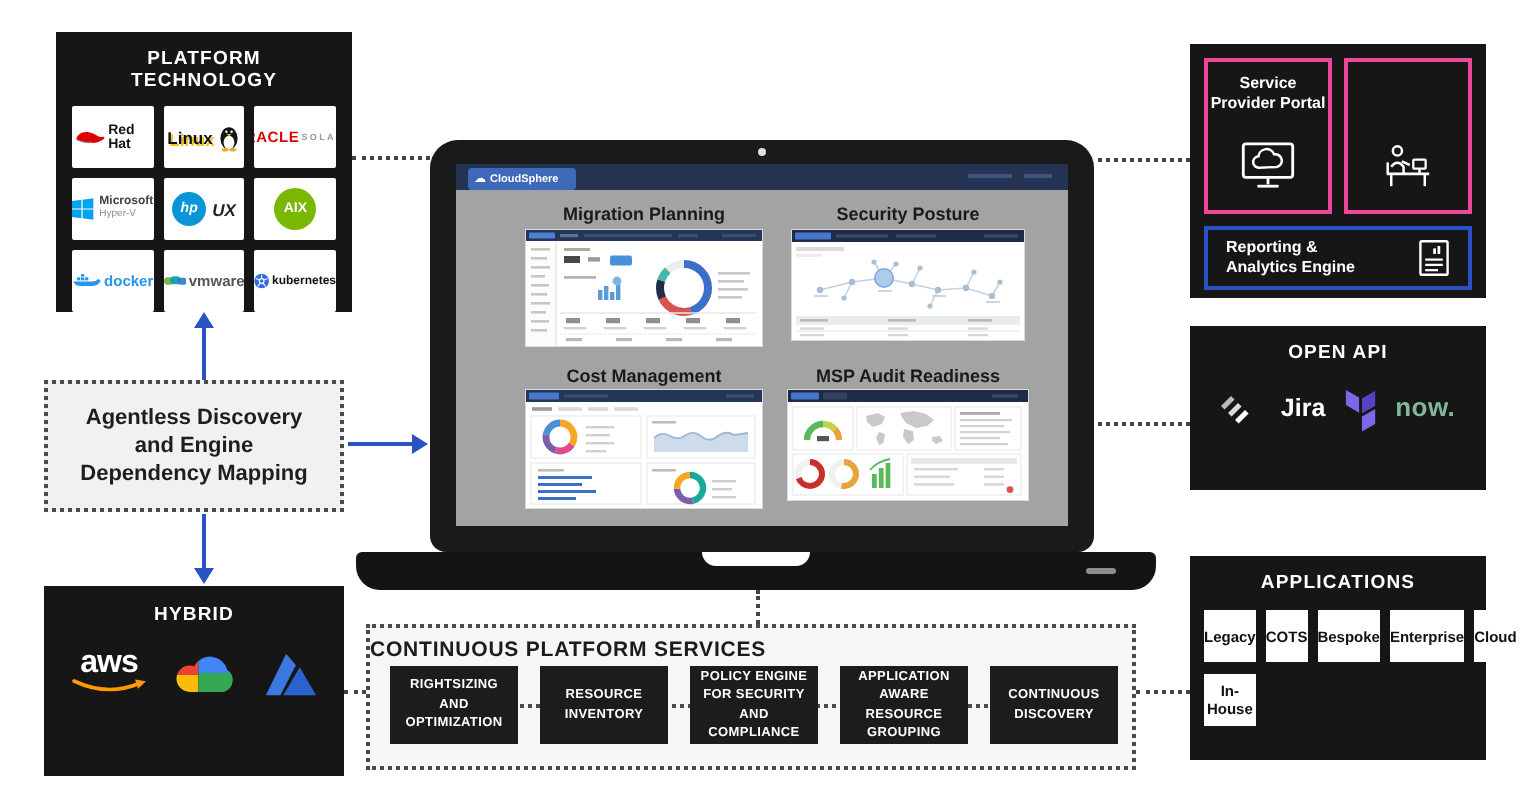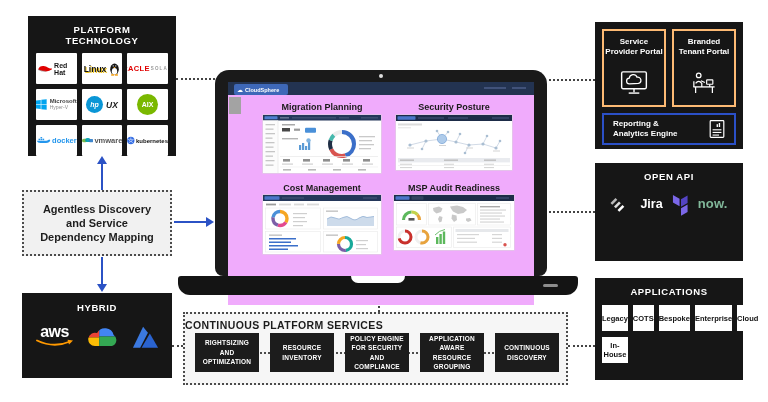--- a/index.html
+++ b/index.html
@@ -34,30 +34,30 @@
   .aix-circle{width:21px;height:21px;border-radius:50%;background:#7ab800;color:#fff;font-size:7px;font-weight:800;display:flex;align-items:center;justify-content:center}
   .docker-text{font-size:7.5px;font-weight:800;color:#2496ed;line-height:1}
   .vmware-text{font-size:7.5px;font-weight:800;color:#555;line-height:1}
   .k8s-text{font-size:6px;font-weight:800;color:#111;line-height:1}
 
   
   .agentless{position:absolute;left:22px;top:190px;width:150px;height:66px;background:#f1f1f1;border:2px dotted #4b4b4b;display:flex;align-items:center;justify-content:center;padding:4px 10px}
   .agentless span{font-size:11px;font-weight:700;color:#1e1e1e;text-align:center;line-height:1.3}
 
   
-  .hy-box{left:22px;top:293px;width:150px;height:85px;padding-top:9px}
+  .hy-box{left:22px;top:293px;width:150px;height:95px;padding-top:9px}
   .hy-title{font-size:9.5px}
   .hy-logos{display:flex;justify-content:center;align-items:center;gap:11px;margin-top:11px}
   .aws{display:flex;flex-direction:column;align-items:center}
   .aws-text{color:#fff;font-weight:700;font-size:16px;line-height:.85;letter-spacing:-.5px}
 
   
   .bezel{position:absolute;left:215px;top:70px;width:332px;height:206px;background:#1a1a1a;border-radius:14px 14px 8px 8px}
   .cam{position:absolute;left:379px;top:74px;width:4px;height:4px;border-radius:50%;background:#ddd}
-  .screen{position:absolute;left:228px;top:82px;width:306px;height:223px;background:#f0abfc}
+  .screen{position:absolute;left:228px;top:82px;width:306px;height:181px;background:#a3a3a3}
   .titlebar{position:absolute;left:0;top:0;width:306px;height:13px;background:#233351}
   .tab{position:absolute;left:6px;top:2px;width:54px;height:11px;background:#3e68b8;border-radius:2px;display:flex;align-items:center;gap:2px;padding:0 3px}
   .cloudglyph{color:#fff;font-size:6px;line-height:1}
   .appname{color:#fff;font-size:5.5px;font-weight:600;white-space:nowrap}
   .tb-dash{position:absolute;top:5px;height:2px;background:#41527a}
   .graytab{position:absolute;left:1px;top:15px;width:12px;height:17px;background:#a3a3a3}
   .panel-title{position:absolute;font-size:9px;font-weight:700;color:#1a1a1a;text-align:center}
   .dash{position:absolute;background:#fff;box-shadow:0 0 0 .5px #d9d9d9}
 
   .base{position:absolute;left:178px;top:276px;width:400px;height:19px;background:#141414;border-radius:3px 3px 12px 12px}
@@ -66,28 +66,28 @@
 
   
   .cps{position:absolute;left:183px;top:312px;width:385px;height:73px;background:#f6f6f6;border:2px dotted #4b4b4b}
   .cps-title{position:absolute;left:0;top:5px;width:100%;font-size:10.5px;font-weight:700;color:#1c1c1c;letter-spacing:.4px}
   .cps-line{position:absolute;left:10px;right:8px;top:38px;border-top:2px dotted #4b4b4b}
   .svc{position:absolute;top:19px;height:39px;width:64px;background:#1c1c1c;color:#fff;display:flex;align-items:center;justify-content:center;text-align:center;font-size:6.5px;font-weight:700;line-height:1.45;padding:2px 3px;letter-spacing:.2px;z-index:2}
 
   
   .portals{left:595px;top:22px;width:148px;height:127px;padding:7px}
   .portal-row{display:flex;gap:6px}
-  .portal{width:64px;height:78px;border:2px solid #fdba74;display:flex;flex-direction:column;align-items:center}
+  .portal{width:64px;height:78px;border:2px solid #ec4899;display:flex;flex-direction:column;align-items:center}
   .portal-label{font-size:8px;font-weight:700;color:#fff;text-align:center;line-height:1.3;margin-top:6px}
   .portal svg{margin-top:auto;margin-bottom:9px}
   .reporting{margin-top:6px;height:32px;border:2px solid #2b50c7;display:flex;align-items:center;justify-content:space-between;padding:0 9px}
   .reporting-label{font-size:8px;font-weight:700;color:#fff;line-height:1.3;width:74px}
 
   
-  .openapi{left:595px;top:163px;width:148px;height:98px;padding-top:8px}
+  .openapi{left:595px;top:163px;width:148px;height:82px;padding-top:8px}
   .oa-title{font-size:9.5px}
   .oa-row1{display:flex;align-items:center;justify-content:center;gap:9px;margin-top:9px}
   .oa-row2{display:flex;align-items:center;justify-content:center;gap:13px;margin-top:8px}
   .jira{display:flex;align-items:center;gap:14px}
   .jira-text{color:#fff;font-size:12.5px;font-weight:600}
   .now-text{color:#81b89a;font-size:13px;font-weight:700;letter-spacing:.2px}
   .tableau{display:flex;align-items:center;gap:4px}
   .tableau-text{color:#d8d8d8;font-size:10.5px;letter-spacing:2.5px}
 
   
@@ -177,21 +177,21 @@
             <line x1="3.2" y1="11" x2="5.3" y2="8.3"></line>
             <line x1="9.8" y1="11" x2="7.7" y2="8.3"></line>
           </g>
         </svg>
         <span class="k8s-text">kubernetes</span>
       </div>
     </div>
   </div>
 
   <div class="agentless">
-    <span>Agentless Discovery and Service Dependency Mapping</span>
+    <span>Agentless Discovery and Engine Dependency Mapping</span>
   </div>
 
   <div class="arrow-v" style="left:101px;top:163px;height:27px"></div>
   <div class="ah-up" style="left:97px;top:156px"></div>
   <div class="arrow-v" style="left:101px;top:257px;height:28px"></div>
   <div class="ah-down" style="left:97px;top:284px"></div>
   <div class="arrow-h" style="left:174px;top:221px;width:33px"></div>
   <div class="ah-right" style="left:206px;top:217px"></div>
 
   <div class="dot-h" style="left:176px;top:78px;width:39px"></div>
@@ -512,21 +512,20 @@
       <div class="portal">
         <div class="portal-label">Service Provider Portal</div>
         <svg width="30" height="27" viewBox="0 0 34 30">
           <rect x="3" y="3" width="28" height="19" rx="1.5" fill="none" stroke="#fff" stroke-width="1.6"></rect>
           <path d="M12,16.5 a3.2,3.2 0 0 1 -0.4,-6.4 a4.6,4.6 0 0 1 8.9,-1.1 a3.6,3.6 0 0 1 1.4,7.1 z" fill="none" stroke="#fff" stroke-width="1.4"></path>
           <line x1="17" y1="22" x2="17" y2="26" stroke="#fff" stroke-width="1.6"></line>
           <line x1="11" y1="27" x2="23" y2="27" stroke="#fff" stroke-width="1.6"></line>
         </svg>
       </div>
       <div class="portal">
-        <div class="portal-label">Branded Tenant Portal</div>
         <svg width="30" height="27" viewBox="0 0 34 30">
           <g stroke="#fff" stroke-width="1.4" fill="none">
             <circle cx="11" cy="7" r="2.6"></circle>
             <path d="M7.5,16 q3.5,-4.5 7,0 l0,4"></path>
             <path d="M13.5,13 l4.5,2"></path>
             <path d="M5.5,13.5 v6.5"></path>
             <line x1="5" y1="20" x2="29" y2="20" stroke-width="1.5"></line>
             <line x1="7.5" y1="20" x2="7.5" y2="27"></line>
             <line x1="26.5" y1="20" x2="26.5" y2="27"></line>
             <rect x="20" y="12" width="7" height="5" rx=".5" stroke-width="1.3"></rect>

